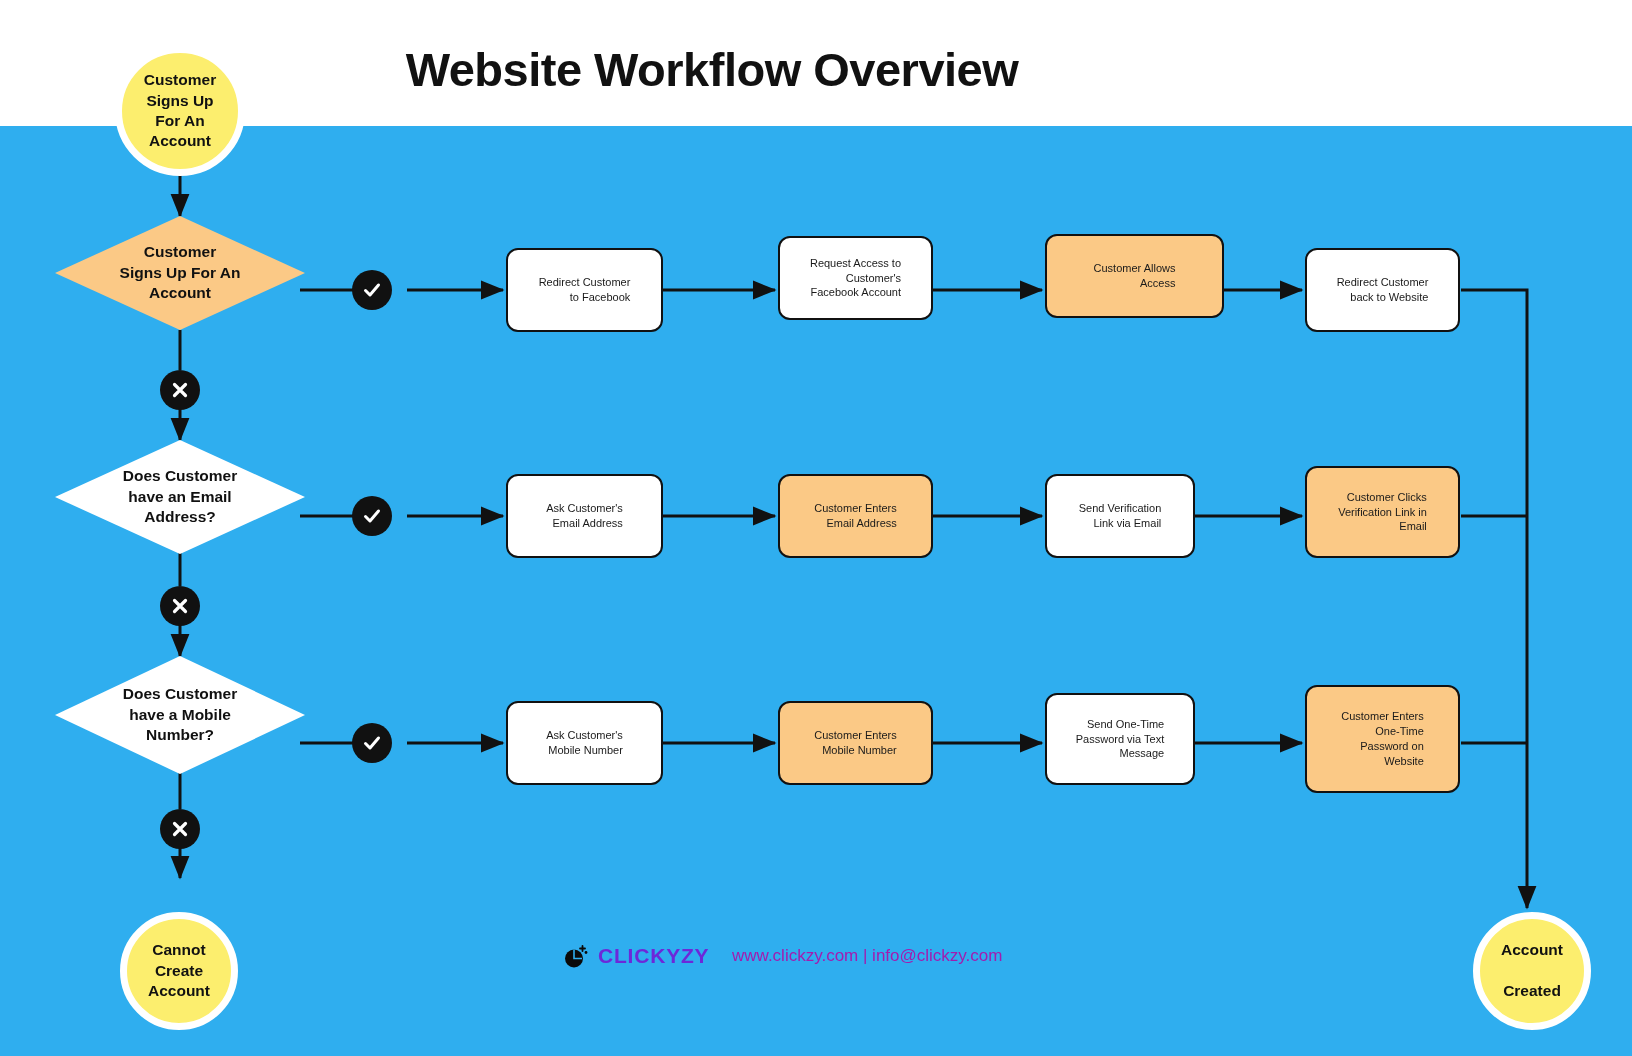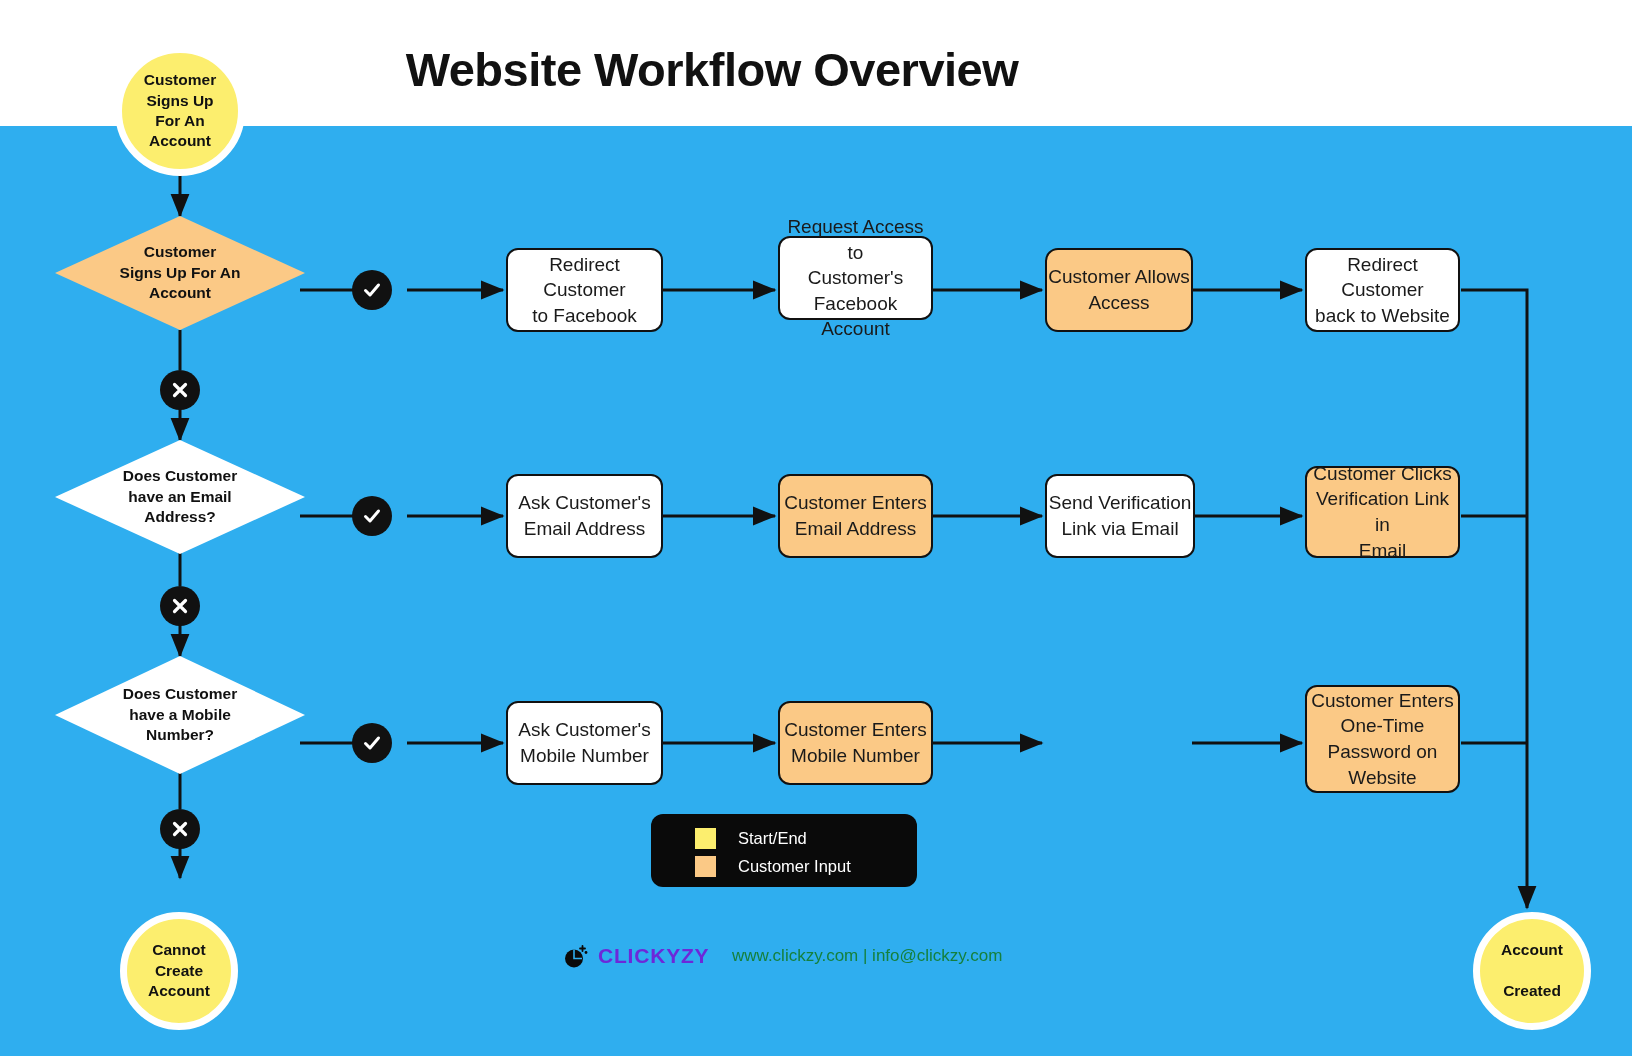--- a/index.html
+++ b/index.html
@@ -90,22 +90,22 @@
   }
   
   .box {
     position: absolute;
     box-sizing: border-box;
     border: 2.5px solid #111111;
     border-radius: 12px;
     display: flex;
     align-items: center;
     justify-content: center;
-    text-align: center;
-    font-size: 19px;
+    text-align: right;
+    font-size: 11px;
     line-height: 1.35;
     color: #1a1a1a;
     white-space: pre-line;
     padding: 4px 0;
   }
   .box.white { background: #ffffff; }
   .box.orange { background: #FBC986; }
   
   .badge {
     position: absolute;
@@ -160,21 +160,21 @@
     font-size: 21px;
     font-weight: bold;
     letter-spacing: 0.8px;
     color: #6d28d9;
   }
   .footer-contact {
     position: absolute;
     left: 732px;
     top: 946px;
     font-size: 17px;
-    color: #15803d;
+    color: #a21caf;
   }
 </style>
 </head>
 <body>
 
 <div id="canvas">
 
   <div class="blue-bg"></div>
 
   <div class="title">Website Workflow Overview</div>
@@ -280,66 +280,59 @@
     <svg width="18" height="18" viewBox="0 0 18 18">
       <path d="M3.5,3.5 L14.5,14.5 M14.5,3.5 L3.5,14.5" stroke="#ffffff" stroke-width="3.2" stroke-linecap="round"></path>
     </svg>
   </div>
 
   <div class="box white" style="left:506px; top:248px; width:157px; height:84px;">Redirect Customer
 to Facebook</div>
   <div class="box white" style="left:778px; top:236px; width:155px; height:84px;">Request Access to
 Customer's
 Facebook Account</div>
-  <div class="box orange" style="left:1045px; top:248px; width:148px; height:84px;border-radius:13px;">Customer Allows
+  <div class="box orange" style="left:1045px; top:234px; width:179px; height:84px;">Customer Allows
 Access</div>
   <div class="box white" style="left:1305px; top:248px; width:155px; height:84px;">Redirect Customer
 back to Website</div>
 
   <div class="box white" style="left:506px; top:474px; width:157px; height:84px;">Ask Customer's
 Email Address</div>
   <div class="box orange" style="left:778px; top:474px; width:155px; height:84px;">Customer Enters
 Email Address</div>
   <div class="box white" style="left:1045px; top:474px; width:150px; height:84px;">Send Verification
 Link via Email</div>
   <div class="box orange" style="left:1305px; top:466px; width:155px; height:92px;">Customer Clicks
 Verification Link in
 Email</div>
 
   <div class="box white" style="left:506px; top:701px; width:157px; height:84px;">Ask Customer's
 Mobile Number</div>
   <div class="box orange" style="left:778px; top:701px; width:155px; height:84px;">Customer Enters
 Mobile Number</div>
+  <div class="box white" style="left:1045px; top:693px; width:150px; height:92px;">Send One-Time
+Password via Text
+Message</div>
   <div class="box orange" style="left:1305px; top:685px; width:155px; height:108px;">Customer Enters
 One-Time
 Password on
 Website</div>
 
   <div class="terminator" style="left:120px; top:912px; width:118px; height:118px;">
     <span>Cannot
 Create
 Account</span>
   </div>
 
   <div class="terminator" style="left:1473px; top:912px; width:118px; height:118px;">
     <span>Account
 
 Created</span>
   </div>
 
-  <div class="legend">
-    <div class="legend-row">
-      <div class="legend-swatch" style="background:#FCEE6E;"></div>
-      <div class="legend-text">Start/End</div>
-    </div>
-    <div class="legend-row">
-      <div class="legend-swatch" style="background:#FBC986;"></div>
-      <div class="legend-text">Customer Input</div>
-    </div>
-  </div>
 
   <div class="footer-brand">
     <svg width="26" height="26" viewBox="0 0 26 26">
       <circle cx="11" cy="15.5" r="9" fill="#0a0a0a"></circle>
       <path d="M11,6.5 L11,15.5 L19,15.5" stroke="#2FAEEF" stroke-width="1.6" fill="none"></path>
       <path d="M19.5,3 L19.5,8 M17,5.5 L22,5.5" stroke="#0a0a0a" stroke-width="1.8" stroke-linecap="round"></path>
       <circle cx="23" cy="9.5" r="1.4" fill="#0a0a0a"></circle>
     </svg>
     <div class="footer-logo-name">CLICKYZY</div>
   </div>

